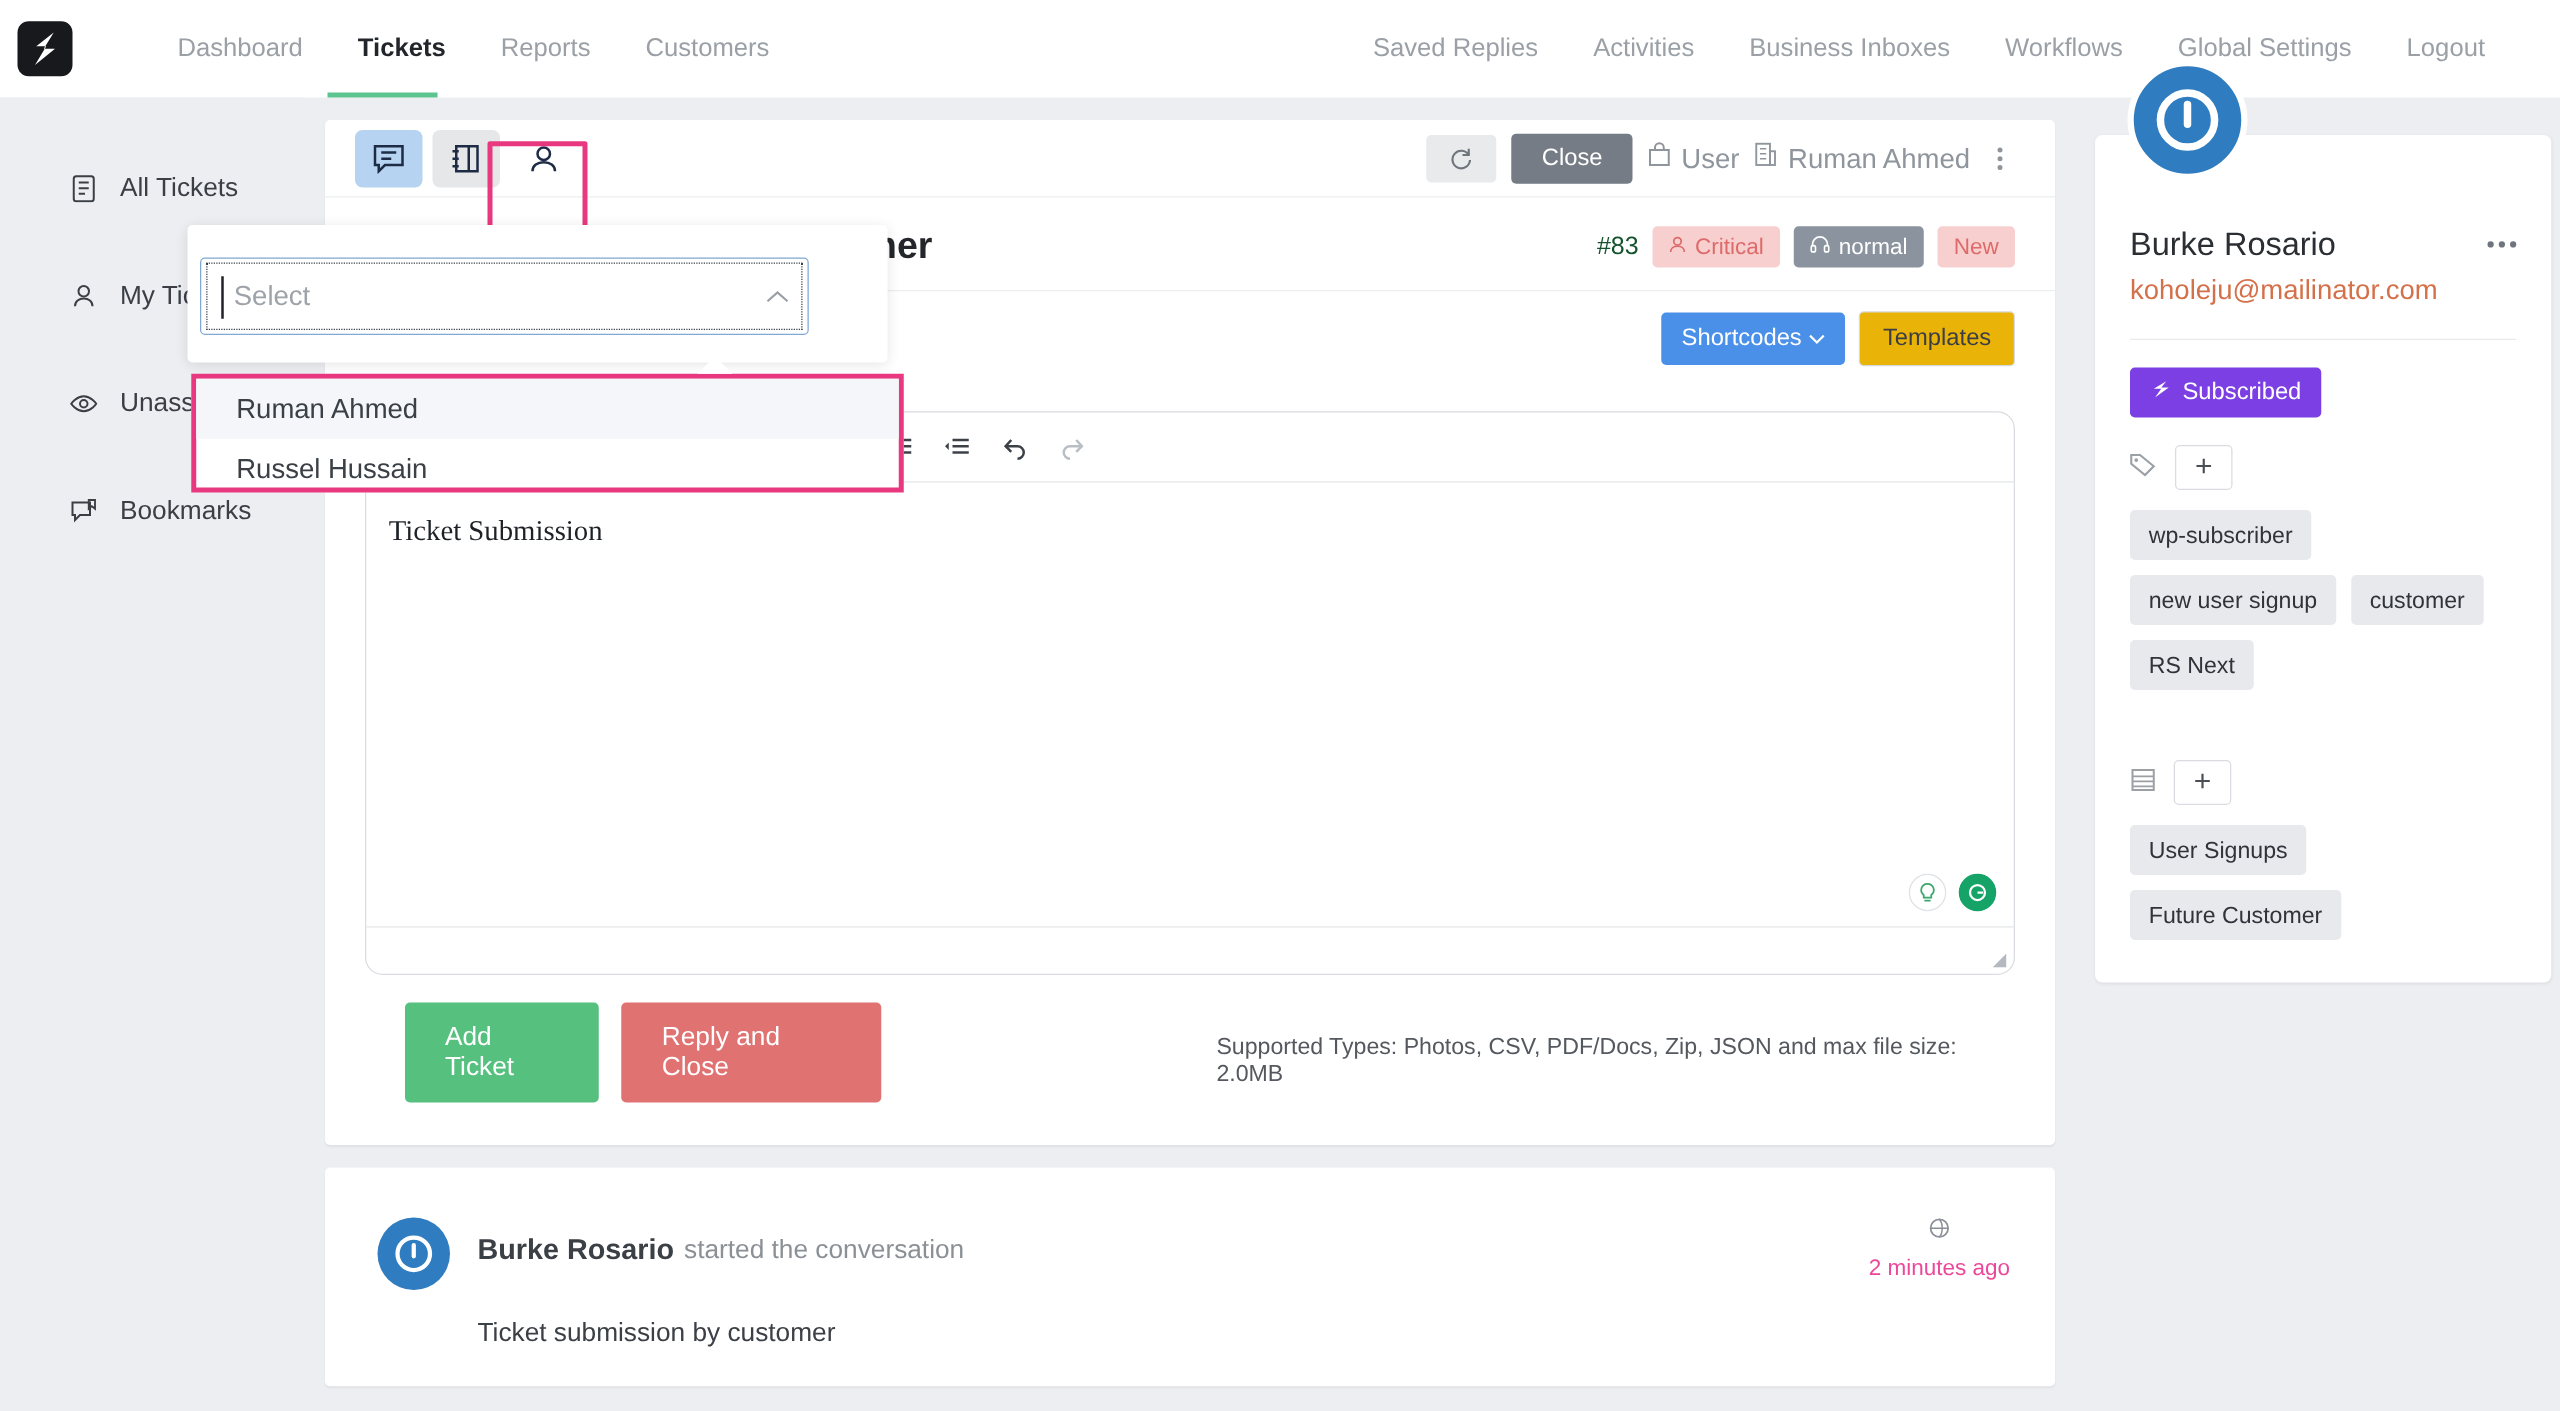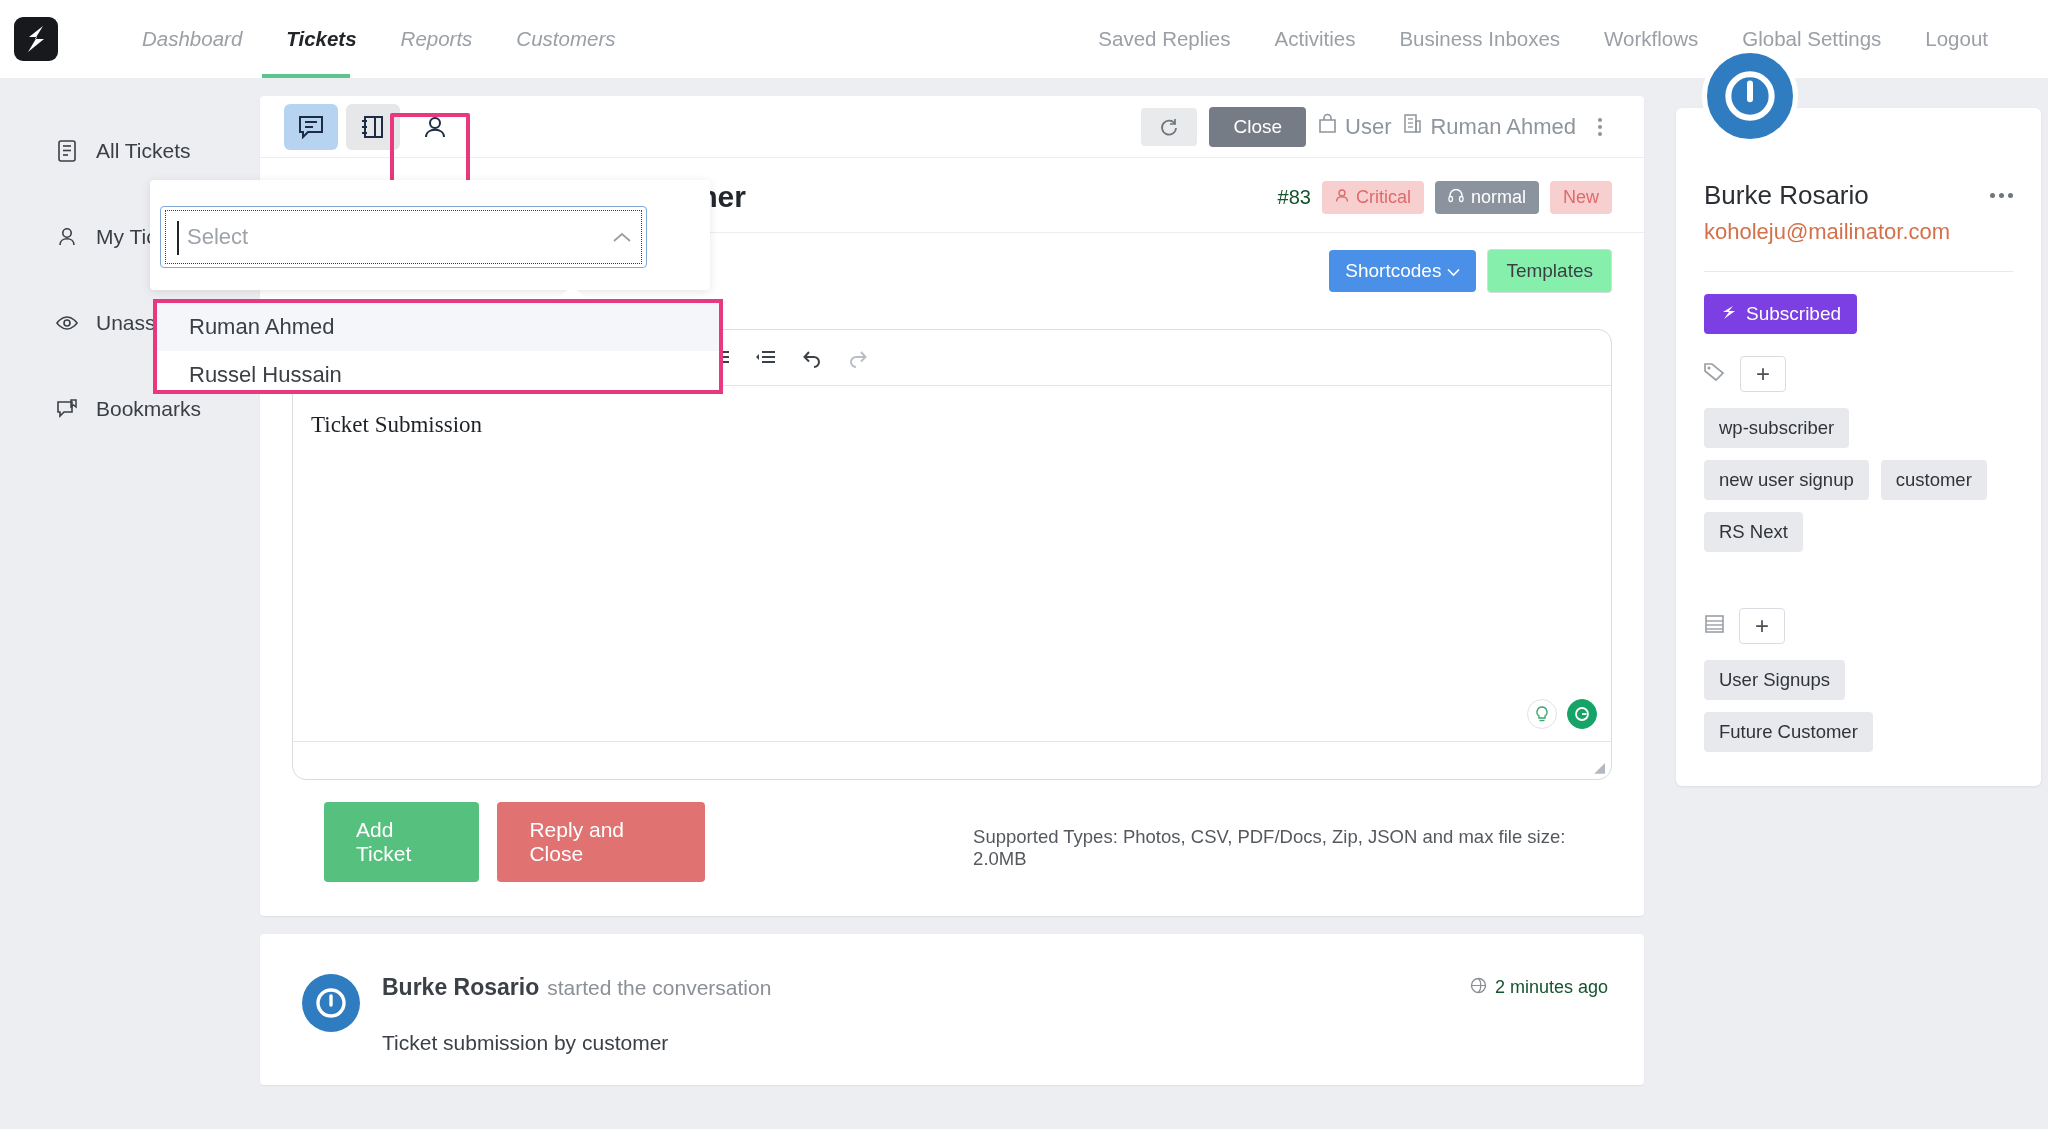--- a/index.html
+++ b/index.html
@@ -17,21 +17,21 @@
     width: 2048px; height: 78px;
     background: #ffffff;
     display: flex; align-items: center;
   }
   .logo {
     width: 44px; height: 44px; margin-left: 14px;
     background: #17191c; border-radius: 9px;
     display: flex; align-items: center; justify-content: center;
   }
   .logo svg { display:block; }
-  .nav-left { display: flex; align-items: center; margin-left: 62px; gap: 0; font-style: italic; }
+  .nav-left { display: flex; align-items: center; margin-left: 62px; gap: 0; }
   .nav-right { display: flex; align-items: center; margin-left: auto; margin-right: 38px; gap: 0; }
   .nav-item {
     font-size: 20.5px; color: #9aa0a6; padding: 0 22px;
     line-height: 78px; cursor: pointer; white-space: nowrap;
   }
   .nav-item.active { color: #22262b; font-weight: 600; }
   .nav-underline {
     position: absolute; left: 262px; top: 74px;
     width: 88px; height: 4px; background: #5cc48f;
   }
@@ -123,21 +123,21 @@
   .badge.new { background: #f8cfcf; color: #dd6b6b; }
 
   
   .editor-wrap { padding: 16px 32px 0 32px; }
   .editor-head { display: flex; align-items: center; justify-content: flex-end; gap: 11px; padding-bottom: 12px; }
   .shortcodes {
     background: #4a90e8; color: #fff; border-radius: 4px;
     padding: 10px 16px; font-size: 19px; display:flex; align-items:center; gap:6px; cursor:pointer;
   }
   .templates {
-    background: #86efac; color: #3b3f45; border: 1px solid #d6d9dd; border-radius: 4px;
+    background: #eab308; color: #3b3f45; border: 1px solid #d6d9dd; border-radius: 4px;
     padding: 10px 18px; font-size: 19px; cursor: pointer;
   }
   .editor-box { border: 1px solid #d9dce0; border-radius: 14px; margin-top: 24px; }
   .toolbar {
     height: 56px; display: flex; align-items: center; gap: 0;
     border-bottom: 1px solid #e3e6e9; padding-left: 14px; overflow: hidden;
   }
   .tb { width: 46px; height: 46px; display:flex; align-items:center; justify-content:center; cursor:pointer; color:#3c4147; }
   .tb svg { display:block; }
   .tb-txt { font-size: 20px; }
@@ -163,21 +163,21 @@
   
   .conv-card {
     margin-top: 18px; background:#fff; border-radius:4px; width:1384px;
     padding: 40px 36px 30px 42px; box-shadow: 0 1px 2px rgba(0,0,0,.06);
   }
   .conv-row { display:flex; align-items:flex-start; }
   .conv-body { margin-left: 22px; flex: 1; }
   .conv-head { display:flex; align-items:center; }
   .conv-name { font-size: 23px; font-weight:700; color:#3b4046; }
   .conv-sub { font-size: 21px; color:#8b9097; margin-left: 8px; }
-  .conv-time { margin-left:auto; display:flex; align-items:center; gap:8px; color:#14532d; font-size:18px; }
+  .conv-time { margin-left:auto; display:flex; align-items:center; gap:8px; color:#ec4899; font-size:18px;flex-direction:column; }
   .conv-text { margin-top: 30px; font-size:21px; color:#3b4046; }
 
   
   .avatar { border-radius: 50%; background:#2f7dc0; display:flex; align-items:center; justify-content:center; }
 
   
   .right {
     position: absolute; left: 1654px; top: 78px;
     width: 394px; height: 1051px; padding: 30px 22px 0 22px;
   }

